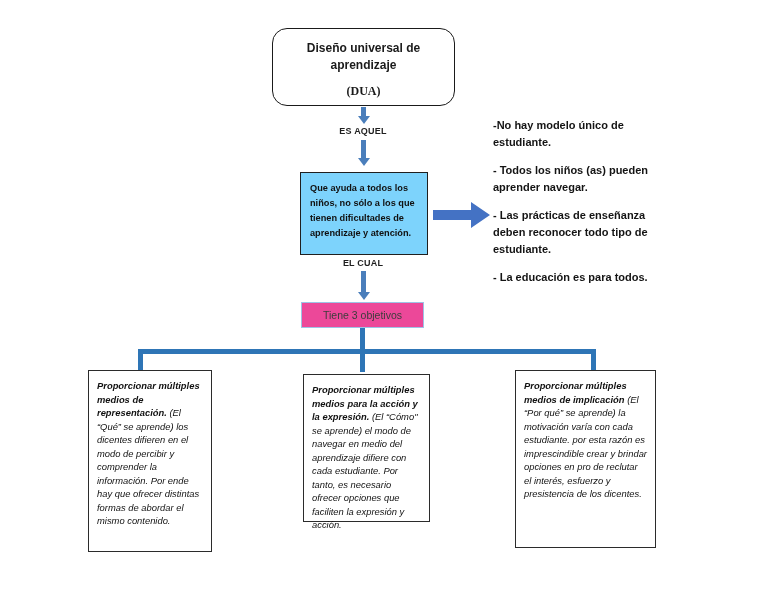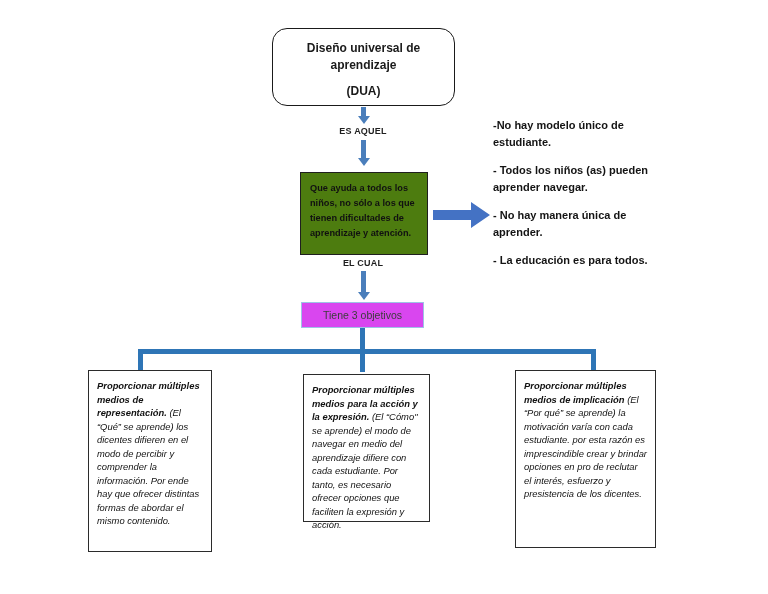--- a/index.html
+++ b/index.html
@@ -8,47 +8,47 @@
   .canvas { position:relative; width:768px; height:594px; background:#ffffff; overflow:hidden;padding-left:42px; }
 
   
   .root-node {
     position:absolute; left:272px; top:28px; width:183px; height:78px;
     border:1.6px solid #1a1a1a; border-radius:15px; background:#fff;
     display:flex; flex-direction:column; align-items:center; justify-content:flex-start;
     padding-top:11px; text-align:center;
   }
   .root-node .t1 { font-weight:bold; font-size:12px; line-height:1.45; width:140px; }
-  .root-node .t2 { font-weight:bold; font-size:12px; margin-top:9px; }
+  .root-node .t2 { font-weight:bold; font-size:12px; margin-top:9px;font-family:Liberation Serif, serif; }
 
   
   .varrow { position:absolute; width:13px; display:flex; flex-direction:column; align-items:center; }
   .varrow .shaft { width:5px; flex:1; background:#4a7ebb; }
   .varrow .head { width:0; height:0; border-left:6.5px solid transparent; border-right:6.5px solid transparent; border-top:8px solid #4a7ebb; }
 
   .conn-label { position:absolute; font-size:9px; font-weight:bold; letter-spacing:.2px; color:#1f1f1f; text-align:center; }
 
   
   .def-box {
     position:absolute; left:300px; top:172px; width:128px; height:83px;
-    border:1.6px solid #1f1f1f; background:#4d7c0f; padding:8px 9px 0 9px;
+    border:1.6px solid #1f1f1f; background:#7dd3fc; padding:8px 9px 0 9px;
     font-size:9.2px; line-height:1.62; font-weight:bold; color:#111;
   }
 
   
   .block-arrow { position:absolute; left:433px; top:200px; width:58px; height:30px; }
 
   
   .notes { position:absolute; left:493px; top:117px; width:174px; display:flex; flex-direction:column; gap:11px; }
   .notes .note { font-size:11px; line-height:1.55; font-weight:bold; color:#141414; }
 
   
   .obj-node {
     position:absolute; left:301px; top:302px; width:123px; height:26px;
-    border:1.3px solid #9dc3e6; background:#d946ef;
+    border:1.3px solid #9dc3e6; background:#ec4899;
     display:flex; align-items:center; justify-content:center;
     font-size:10.5px; color:#3d3d3d;
   }
 
   
   .conn { position:absolute; background:#2e75b6; }
   .conn.riser  { left:360px; top:328px; width:5px; height:23px; }
   .conn.hbar   { left:138px; top:349px; width:458px; height:5px; }
   .conn.dropL  { left:138px; top:351px; width:5px; height:21px; }
   .conn.dropC  { left:360px; top:351px; width:5px; height:21px; }
@@ -90,21 +90,21 @@
     <span>Que ayuda a todos los niños, no sólo a los que tienen dificultades de aprendizaje y atención.</span>
   </div>
 
   <svg class="block-arrow" viewBox="0 0 58 30">
     <polygon points="0,10 38,10 38,2 57,15 38,28 38,20 0,20" fill="#4472c4"></polygon>
   </svg>
 
   <div class="notes">
     <div class="note">-No hay modelo único de estudiante.</div>
     <div class="note">- Todos los niños (as) pueden aprender navegar.</div>
-    <div class="note">- No hay manera única de aprender.</div>
+    <div class="note">- Las prácticas de enseñanza deben reconocer todo tipo de estudiante.</div>
     <div class="note">- La educación es para todos.</div>
   </div>
 
   <div class="conn-label" style="left:313px; top:258px; width:100px;">EL CUAL</div>
 
   <div class="varrow" style="left:357px; top:271px; height:29px;">
     <div class="shaft"></div>
     <div class="head"></div>
   </div>
 

